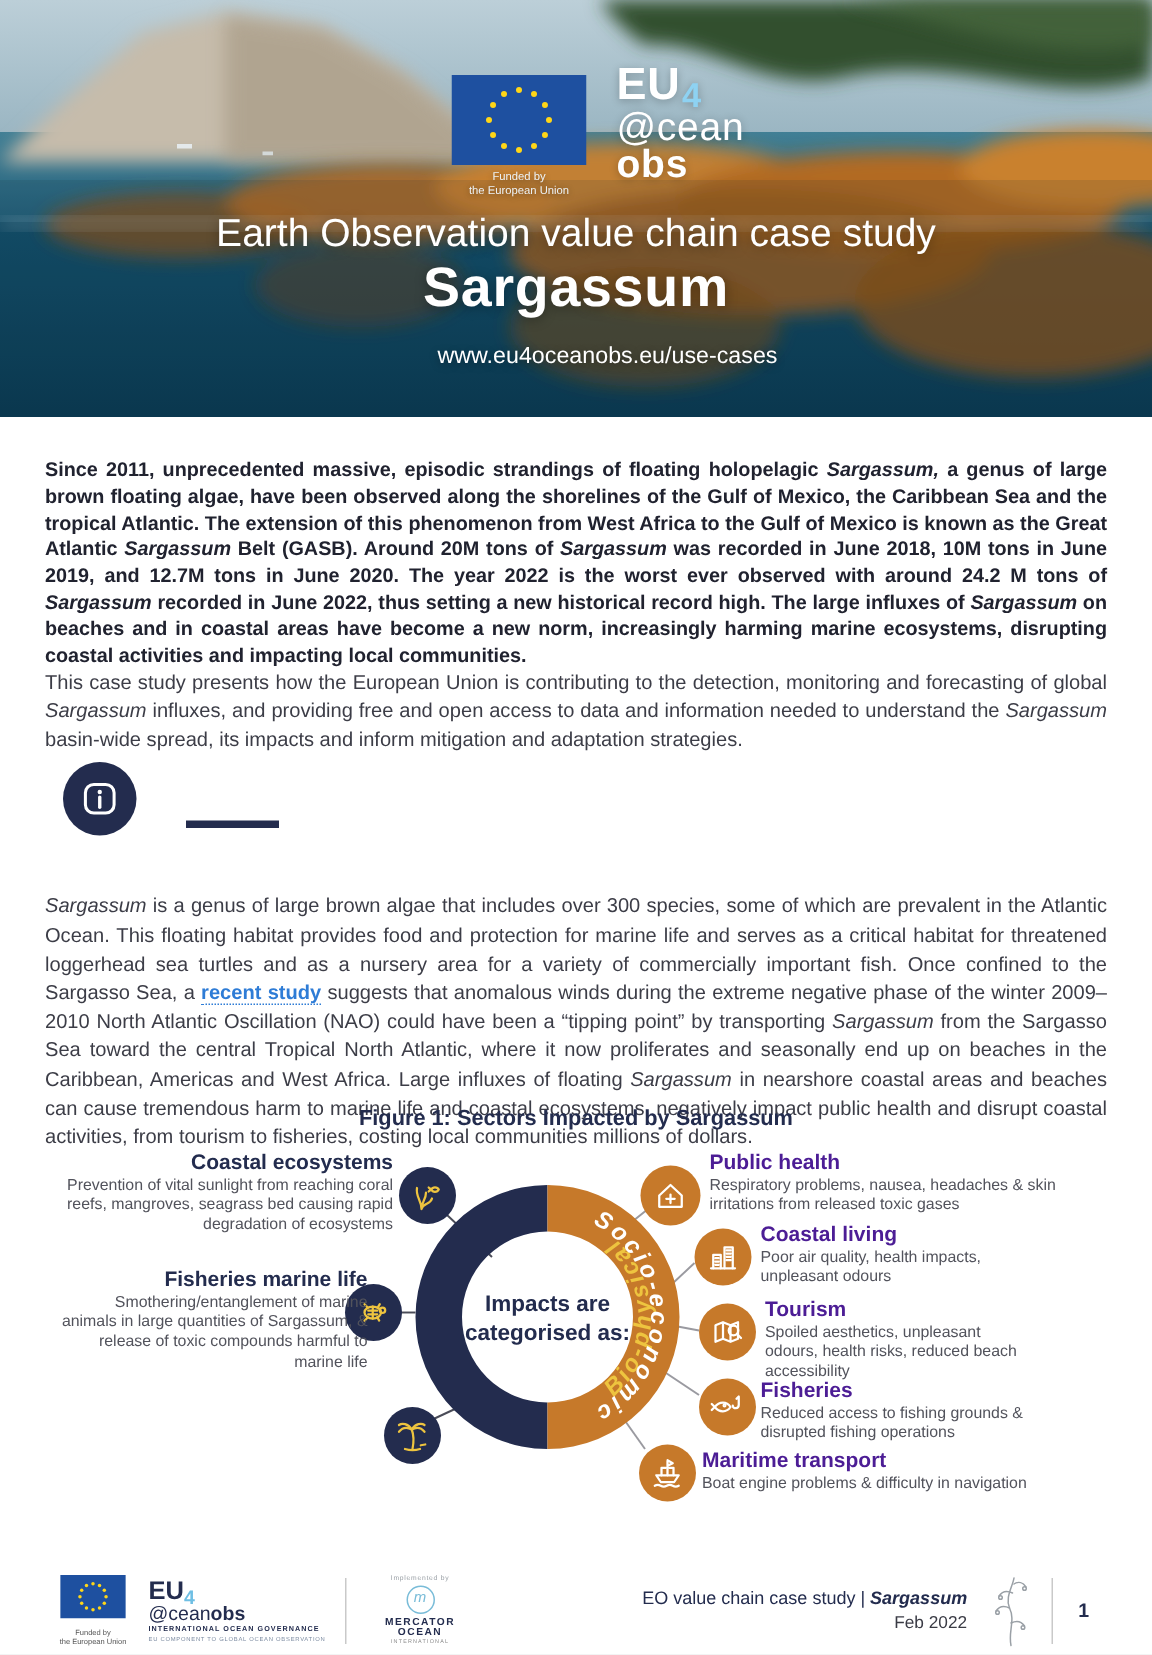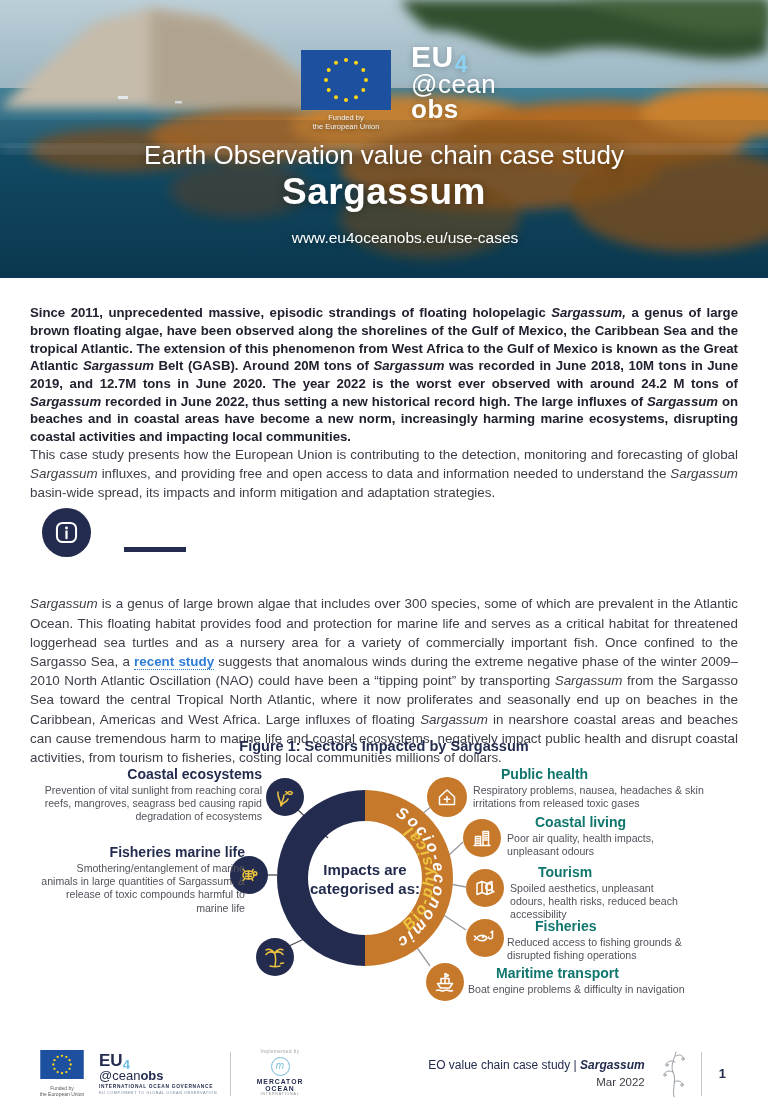--- a/index.html
+++ b/index.html
@@ -47,21 +47,21 @@
   
   .diagram{position:absolute;left:30px;top:762px;width:708px;height:280px;}
   .dg-base{position:absolute;top:0;left:0;}
   .center-label{position:absolute;left:245px;top:98px;width:180px;text-align:center;
       color:#232c4e;font-weight:700;font-size:15px;line-height:19px;}
   .dg-item{position:absolute;}
   .dg-item .t{font-size:14px;font-weight:700;}
   .dg-item .d{font-size:10.6px;line-height:13.2px;color:#52535c;margin-top:2px;}
   .dg-left{text-align:right;}
   .dg-left .t{color:#232c4e;}
-  .dg-right .t{color:#0f766e;margin-left:28px;}
+  .dg-right .t{color:#4c1d95;}
   .li1{right:476px;top:4px;width:230px;}
   .li2{right:493px;top:82px;width:205px;}
   .li3{right:486px;top:165px;width:195px;}
   .ri1{left:443px;top:4px;width:248px;}
   .ri2{left:477px;top:52px;width:200px;}
   .ri3{left:480px;top:102px;width:180px;}
   .ri4{left:477px;top:156px;width:200px;}
   .ri5{left:438px;top:203px;width:258px;}
   .ic{fill:none;stroke-width:1.5;stroke-linecap:round;stroke-linejoin:round;}
   .ic-y{stroke:#eec43f;}
@@ -364,21 +364,21 @@
       <div class="imp">Implemented by</div>
       <div class="mcircle">m</div>
       <div class="m1">MERCATOR OCEAN</div>
       <div class="m2">INTERNATIONAL</div>
     </div>
 
     <div class="f-spacer"></div>
 
     <div class="f-right">
       <div class="r1"><span>EO value chain case study | </span><span class="s-bi">Sargassum</span></div>
-      <div class="r2">Mar 2022</div>
+      <div class="r2">Feb 2022</div>
     </div>
 
     <svg width="30" height="48" viewBox="0 0 30 48" fill="none" stroke="#9aa0a6" stroke-width="1" stroke-linecap="round">
       <path d="M16,47 C14,38 19,30 15,22 C12,15 17,8 18,2"></path>
       <path d="M15,22 C11,20 8,21 6,24 M16,32 C20,30 23,31 25,34 M17,12 C13,10 10,11 8,14 M18,6 C21,4 24,5 26,8"></path>
       <circle cx="7" cy="25" r="1.2"></circle>
         <circle cx="24" cy="35" r="1.2"></circle>
         <circle cx="9" cy="15" r="1.2"></circle>
         <circle cx="25" cy="9" r="1.2"></circle>
     </svg>

